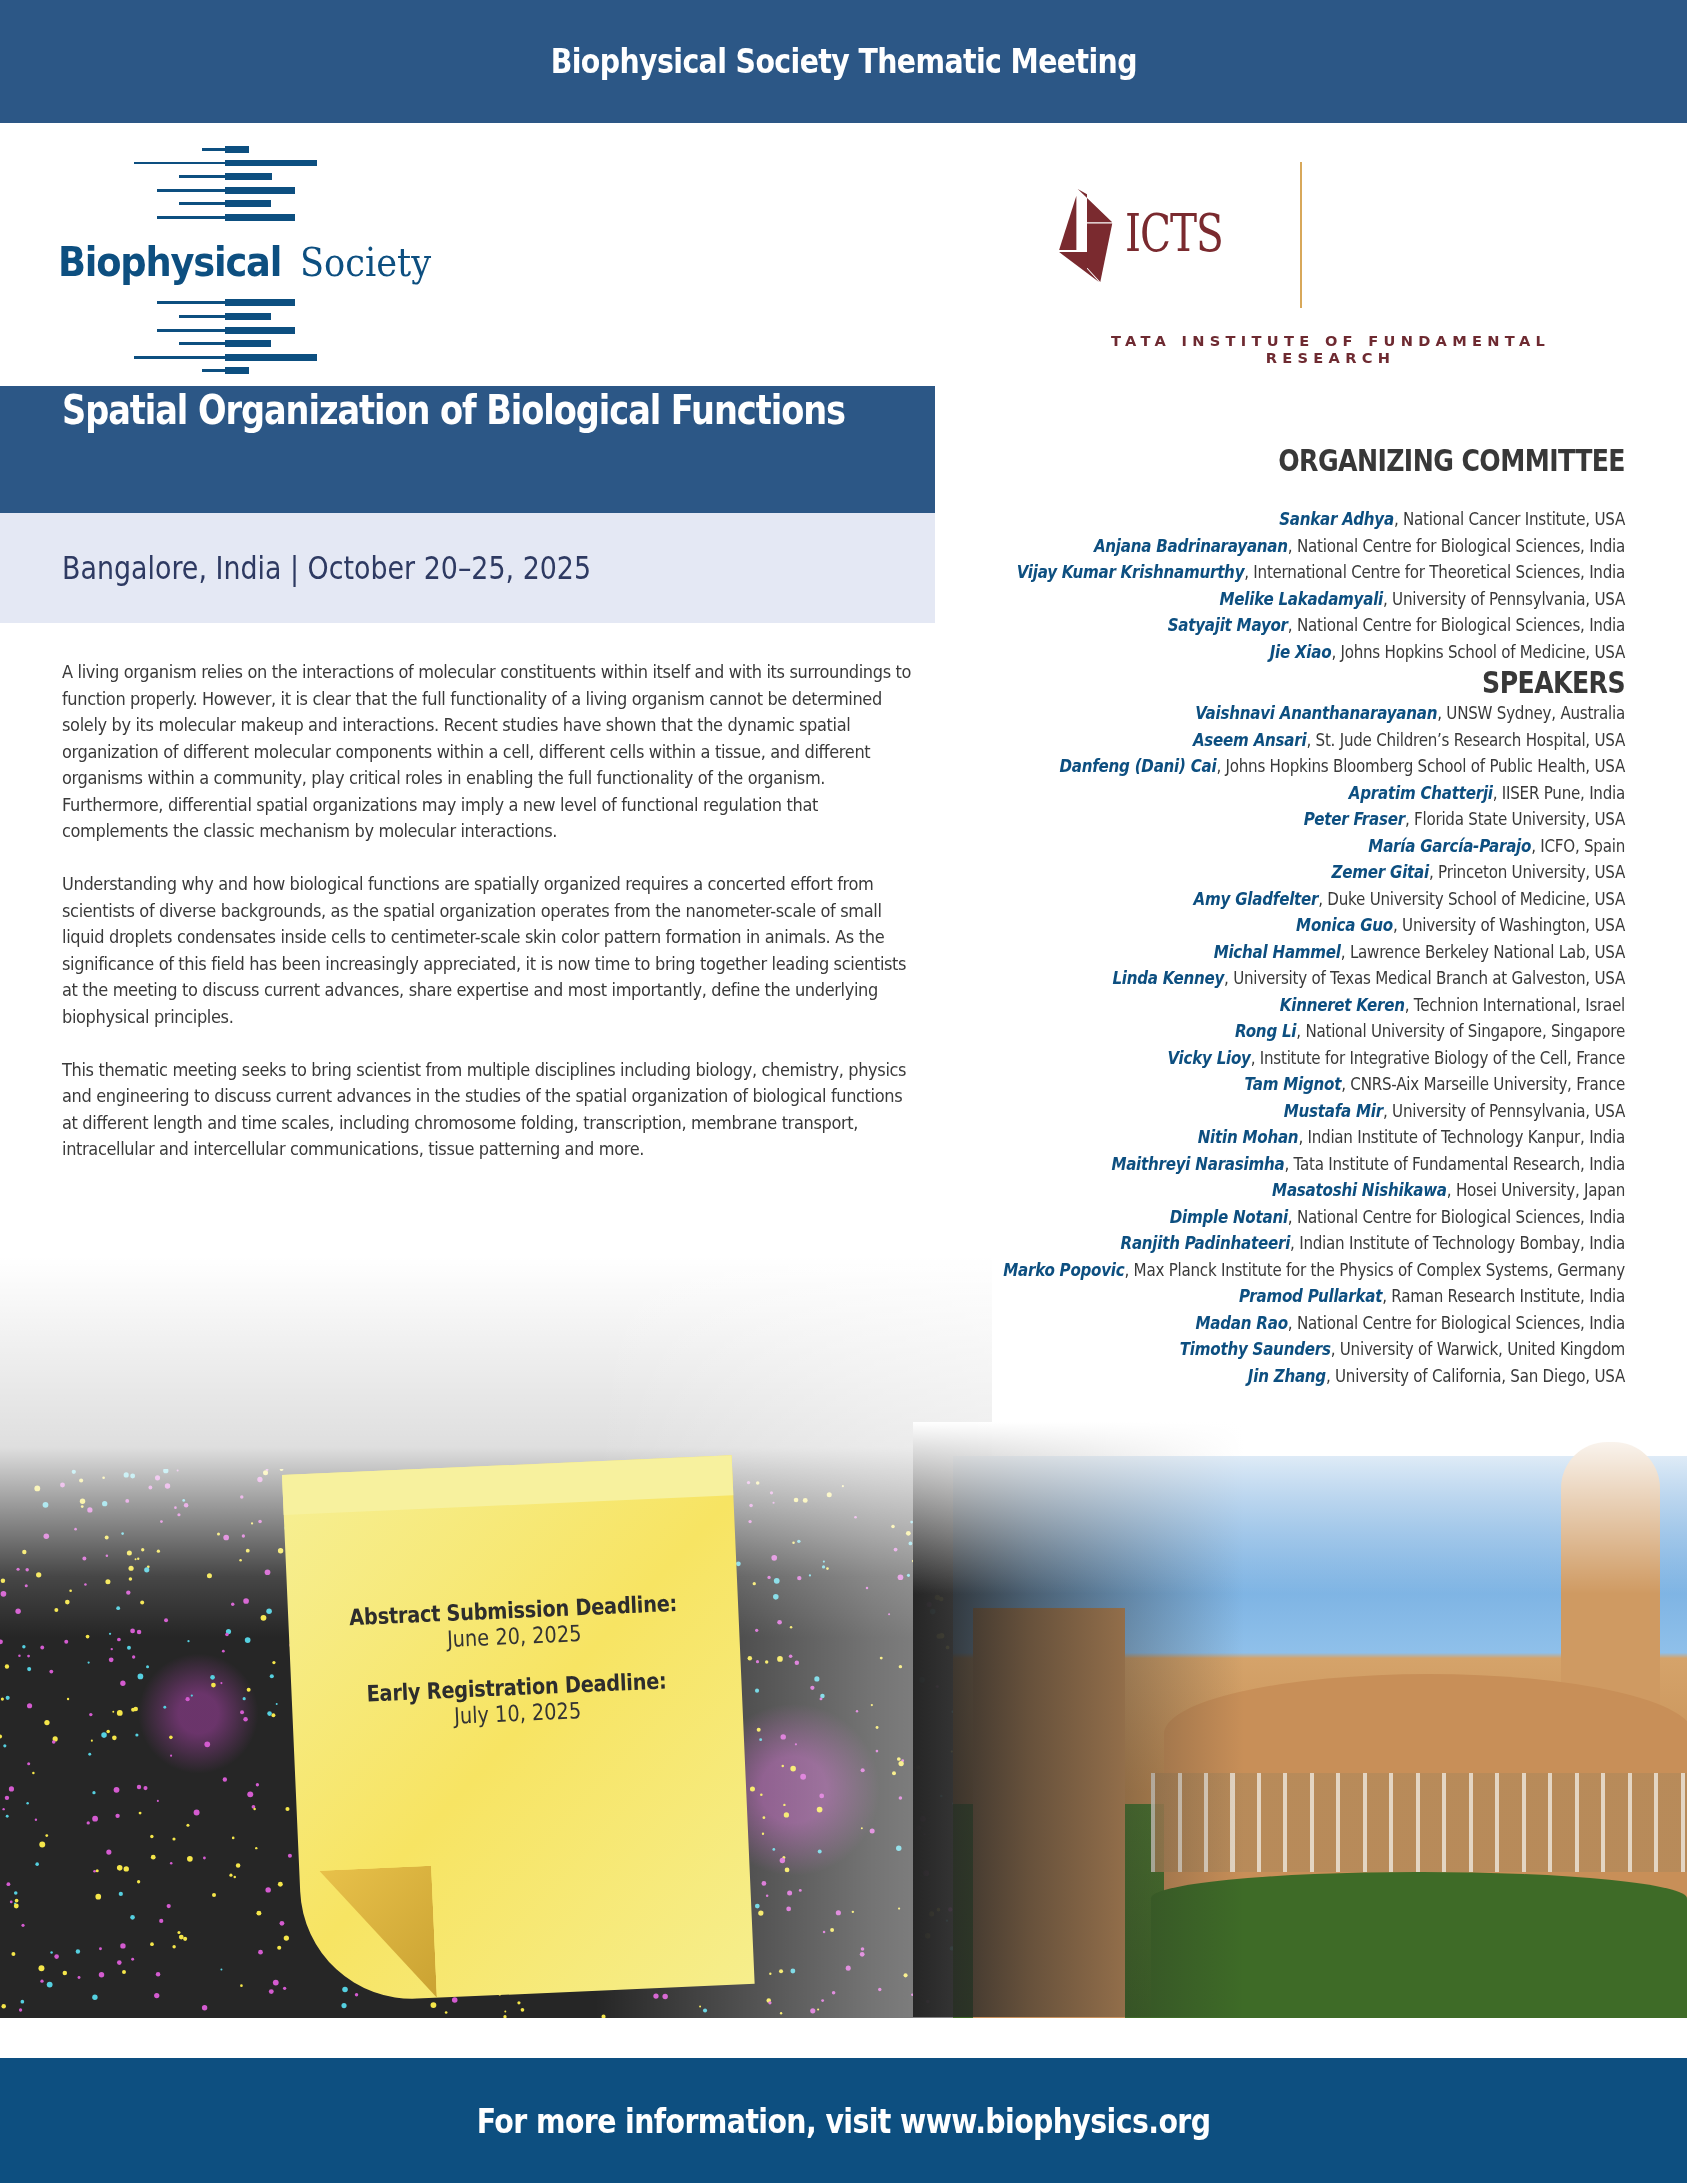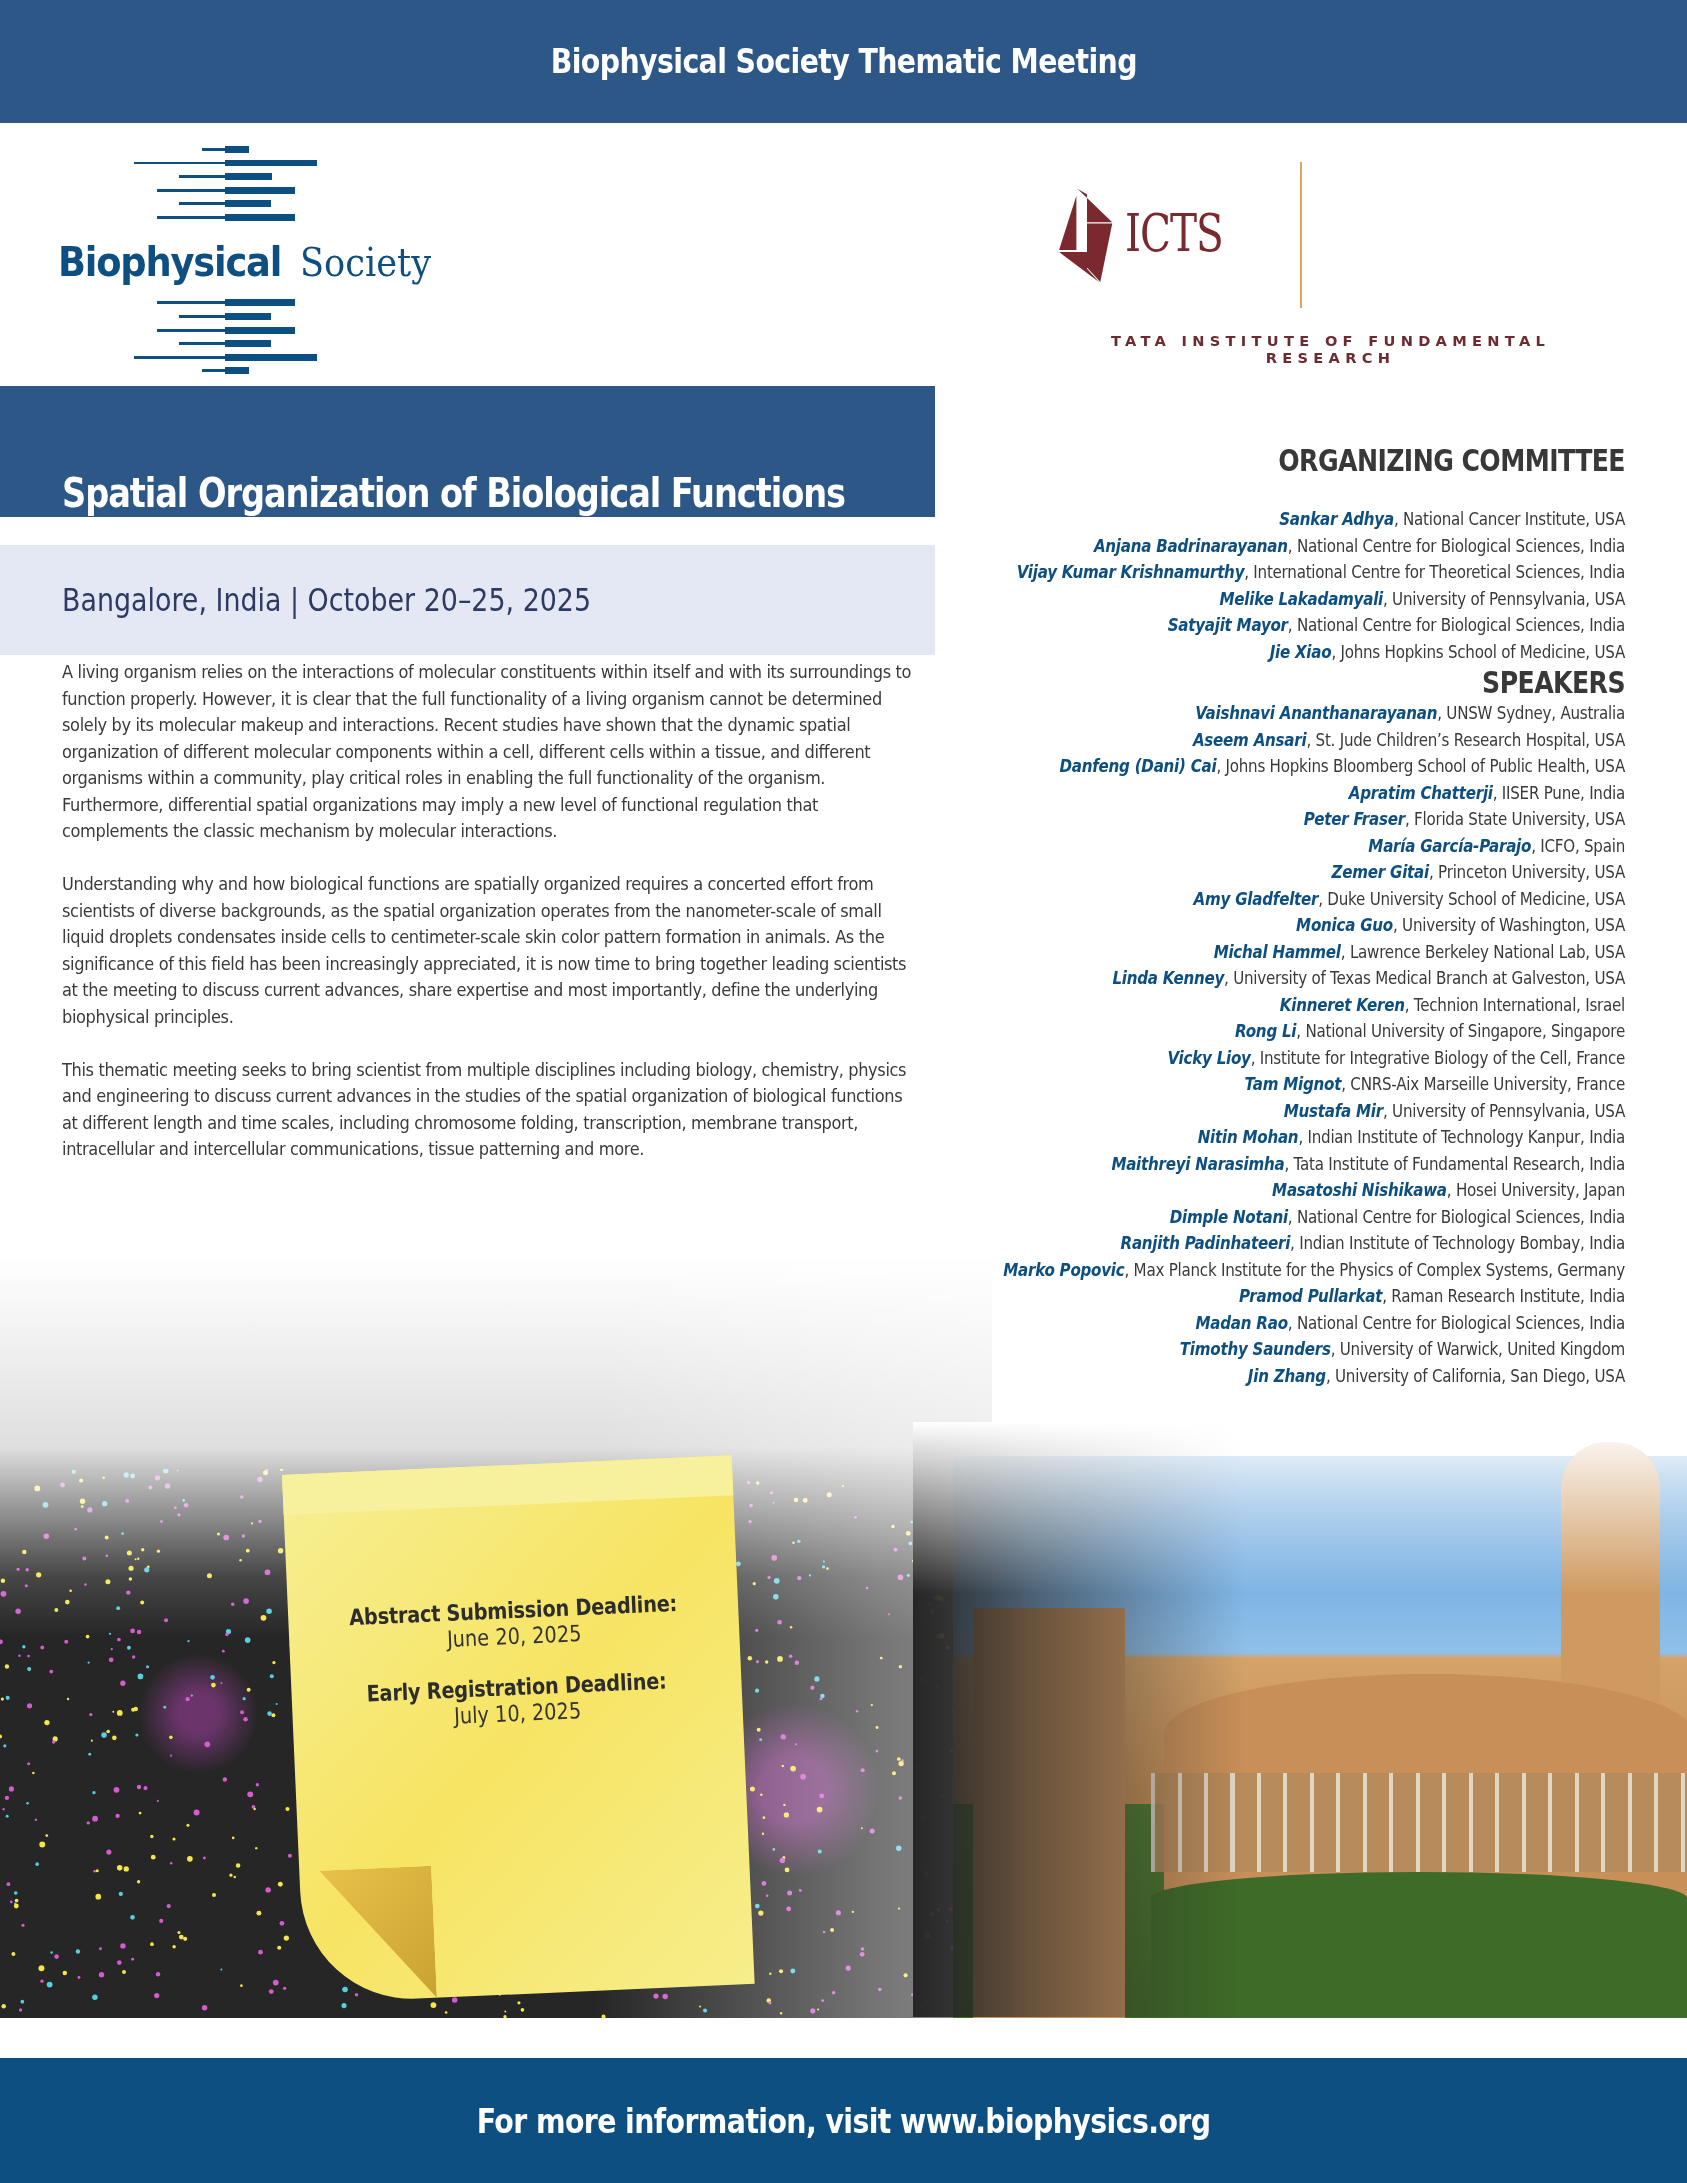--- a/index.html
+++ b/index.html
@@ -43,29 +43,29 @@
   .icts-name .l2, .icts-name .l3, .icts-name .l4 { font-size: 38px; transform: scaleX(0.86); transform-origin: left; white-space: nowrap; }
   .icts-name .for { color: #c98a2f; font-style: italic; font-size: 29px; }
   .icts-tifr {
     position: absolute; left: 0; top: 173px; width: 543px; text-align: center;
     color: #6e2a31; font-family: "DejaVu Sans", sans-serif; font-weight: bold;
     font-size: 14.6px; letter-spacing: 5.3px;
   }
   
   .title-box {
     position: absolute; left: 0; top: 386px; width: 935px; height: 131px;
-    background: #2c5786; display: flex; align-items: flex-end;
+    background: #2c5786; display: flex; align-items: flex-start;
   }
   .title-box span {
     margin-left: 62px; color: #fff; font-family: "DejaVu Sans", sans-serif; font-weight: bold;
     font-size: 41px; letter-spacing: -1.3px; white-space: nowrap;
     display: inline-block; transform: scaleX(0.82); transform-origin: left;
   }
   .subtitle-box {
-    position: absolute; left: 0; top: 545px; width: 935px; height: 110px;
+    position: absolute; left: 0; top: 513px; width: 935px; height: 110px;
     background: #e4e8f4; display: flex; align-items: center;
   }
   .subtitle-box span {
     margin-left: 62px; color: #2e3a62; font-family: "DejaVu Sans", sans-serif;
     font-size: 32px; white-space: nowrap; display: inline-block;
     transform: scaleX(0.84); transform-origin: left;
   }
   
   .micro-bg {
     position: absolute; left: 0; top: 1257px; width: 992px; height: 761px;

